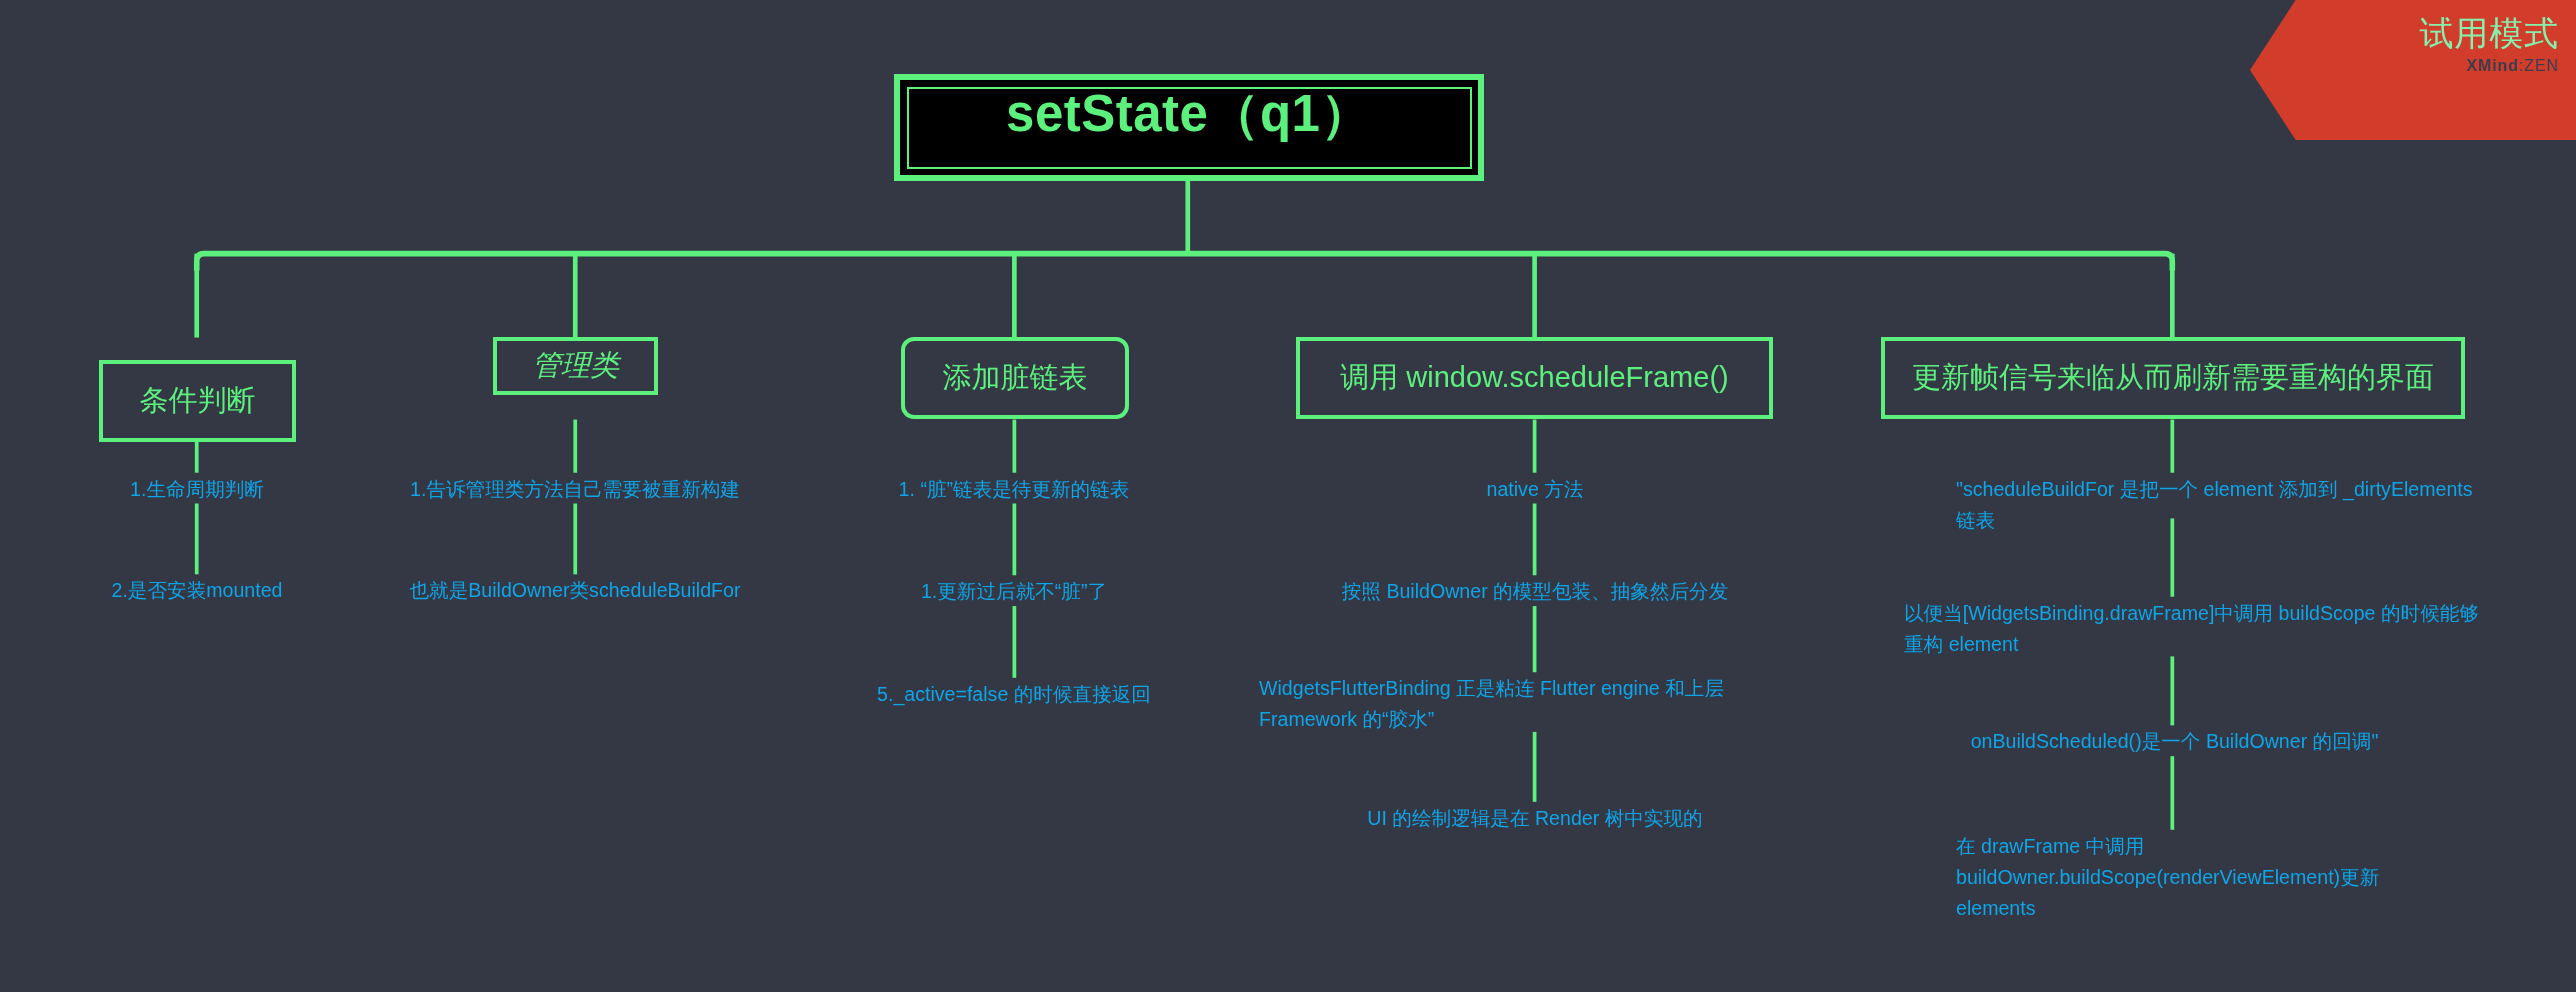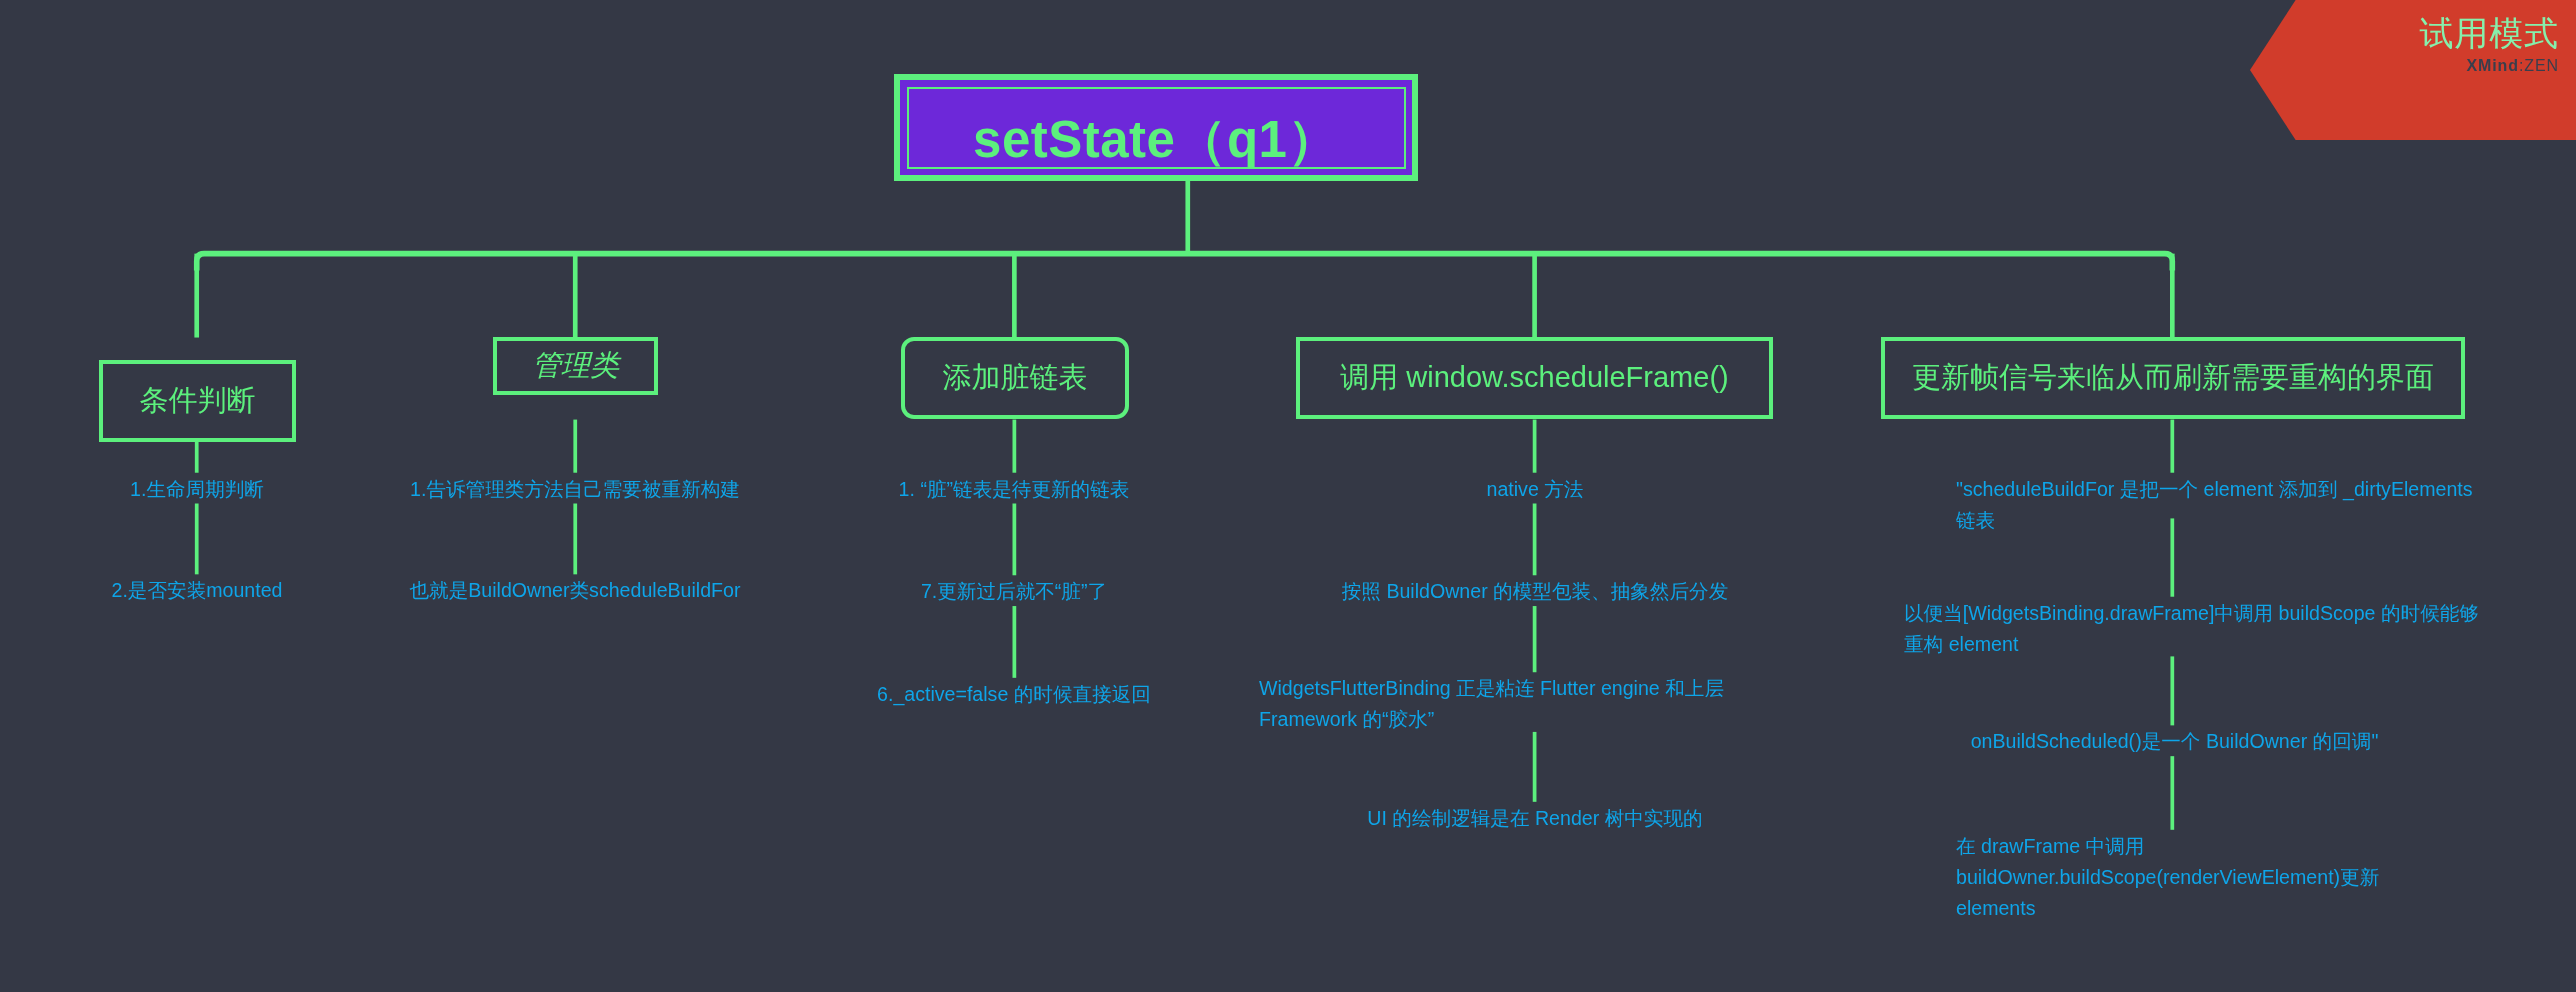--- a/index.html
+++ b/index.html
@@ -24,27 +24,27 @@
     width: 2576px;
     height: 993px;
     pointer-events: none;
   }
 
   
   .root-node {
     position: absolute;
     left: 894px;
     top: 74px;
-    width: 524px;
+    width: 590px;
     height: 107px;
     box-sizing: border-box;
     border: 6.5px solid #5CF07D;
-    background: #6d28d9;
+    background: #000000;
     display: flex;
-    align-items: flex-end;
+    align-items: flex-start;
     justify-content: center;
   }
   .root-inner {
     position: absolute;
     left: 6.5px; top: 6.5px; right: 6.5px; bottom: 6.5px;
     border: 2.8px solid #5CF07D;
     box-sizing: border-box;
     pointer-events: none;
   }
   .root-label {
@@ -175,22 +175,22 @@
   <div class="branch-box" style="left:493px; top:337px; width:165px; height:58px;font-style:italic;">
     <span class="branch-label">管理类</span>
   </div>
   <div class="leaf center" style="left:351px; top:474px; width:448px;">1.告诉管理类方法自己需要被重新构建</div>
   <div class="leaf center" style="left:351px; top:575px; width:448px;">也就是BuildOwner类scheduleBuildFor</div>
 
   <div class="branch-box" style="left:901px; top:337px; width:228px; height:82px;border-radius:13px;">
     <span class="branch-label">添加脏链表</span>
   </div>
   <div class="leaf center" style="left:809px; top:474px; width:410px;">1. “脏”链表是待更新的链表</div>
-  <div class="leaf center" style="left:809px; top:576px; width:410px;">7.更新过后就不“脏”了</div>
-  <div class="leaf center" style="left:809px; top:679px; width:410px;">6._active=false 的时候直接返回</div>
+  <div class="leaf center" style="left:809px; top:576px; width:410px;">1.更新过后就不“脏”了</div>
+  <div class="leaf center" style="left:809px; top:679px; width:410px;">5._active=false 的时候直接返回</div>
 
   <div class="branch-box" style="left:1296px; top:337px; width:477px; height:82px;">
     <span class="branch-label">调用 window.scheduleFrame()</span>
   </div>
   <div class="leaf center" style="left:1274px; top:474px; width:522px;">native 方法</div>
   <div class="leaf center" style="left:1274px; top:576px; width:522px;">按照 BuildOwner 的模型包装、抽象然后分发</div>
   <div class="leaf left" style="left:1259px; top:673px; width:541px;">WidgetsFlutterBinding 正是粘连 Flutter engine 和上层 Framework 的“胶水”</div>
   <div class="leaf center" style="left:1274px; top:803px; width:522px;">UI 的绘制逻辑是在 Render 树中实现的</div>
 
   <div class="branch-box" style="left:1881px; top:337px; width:584px; height:82px;">

